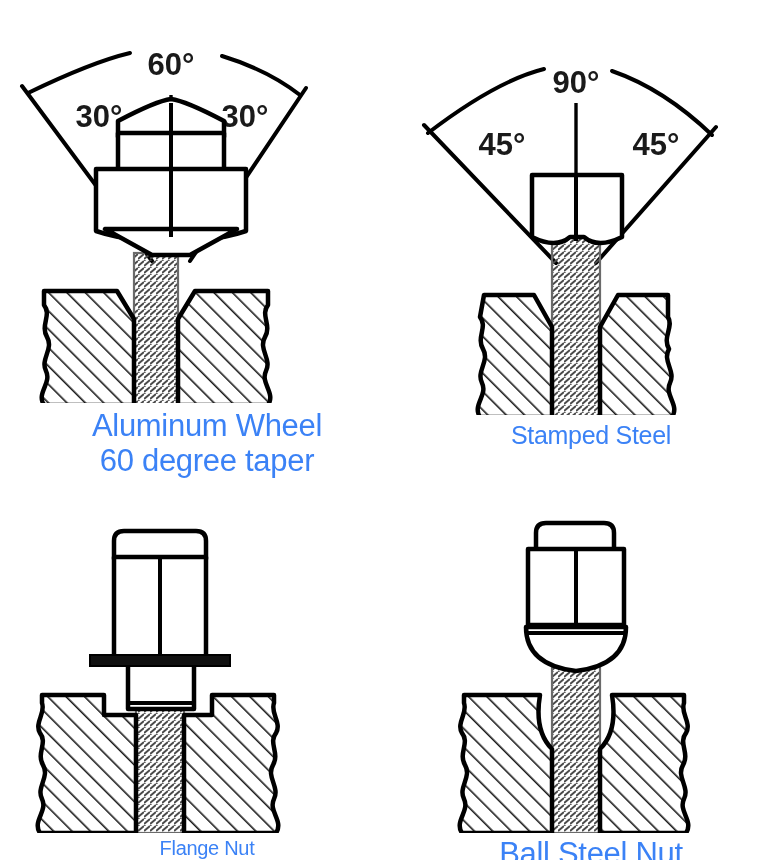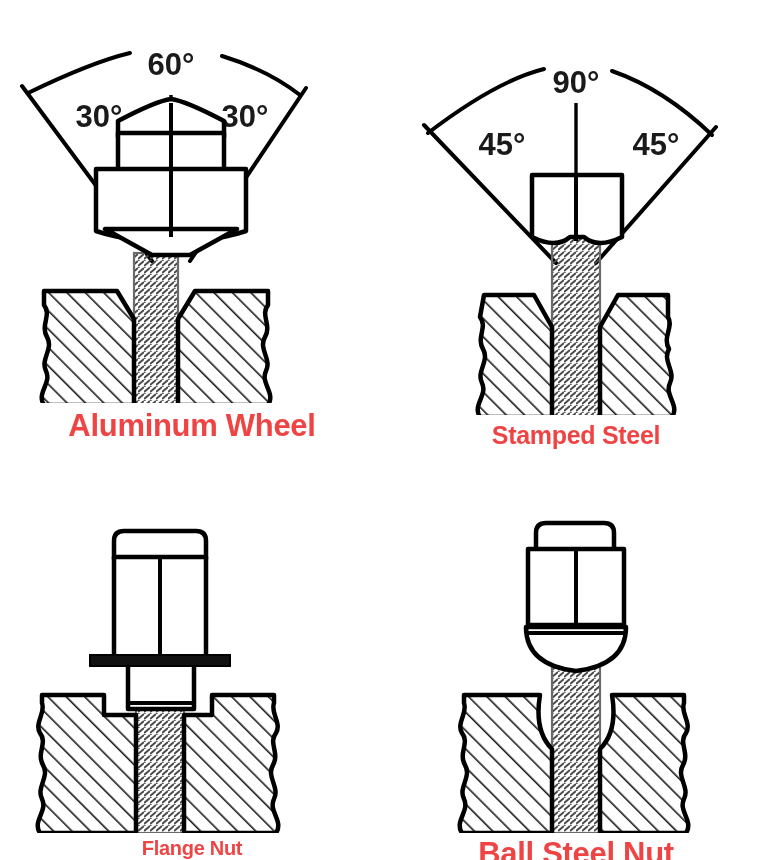--- a/index.html
+++ b/index.html
@@ -29,24 +29,25 @@
   #panel-flange    { left: 0px;   top: 460px; width: 384px; height: 400px; }
   #panel-ballseat  { left: 384px; top: 460px; width: 384px; height: 400px; }
 
   .panel svg { display: block; }
 
   .caption {
     position: absolute;
     width: 100%;
     text-align: center;
     font-family: "Liberation Sans", sans-serif;
-    font-weight: bold;
-    color: #ef4444;
+    font-weight: normal;
+    color: #3b82f6;
     line-height: 1.12;
     letter-spacing: -0.3px;
+    padding-left: 15px;
   }
   .caption-line {
     display: block;
     white-space: nowrap;
   }
   #caption-aluminum { top: 366px; font-size: 31px; }
   #caption-steel    { top: 366px; font-size: 25px; }
   #caption-flange   { top: 334px; font-size: 20px; }
   #caption-ballseat { top: 334px; font-size: 31px; }
 
@@ -114,20 +115,21 @@
       </g>
 
       <g stroke="#000" stroke-width="4" fill="none">
         <line x1="171" y1="60" x2="171" y2="126"></line>
         <line x1="171" y1="126" x2="171" y2="194"></line>
       </g>
     </svg>
 
     <div class="caption" id="caption-aluminum">
       <span class="caption-line">Aluminum Wheel</span>
+      <span class="caption-line">60 degree taper</span>
     </div>
   </div>
 
   <div class="panel" id="panel-steel">
     <svg width="384" height="360" viewBox="0 0 384 360">
       <defs>
         <pattern id="hatchB" width="13" height="13" patternTransform="rotate(-45)" patternUnits="userSpaceOnUse">
           <line x1="0" y1="0" x2="0" y2="13" stroke="#1a1a1a" stroke-width="3.2"></line>
         </pattern>
         <pattern id="threadB" width="6" height="7" patternUnits="userSpaceOnUse">

